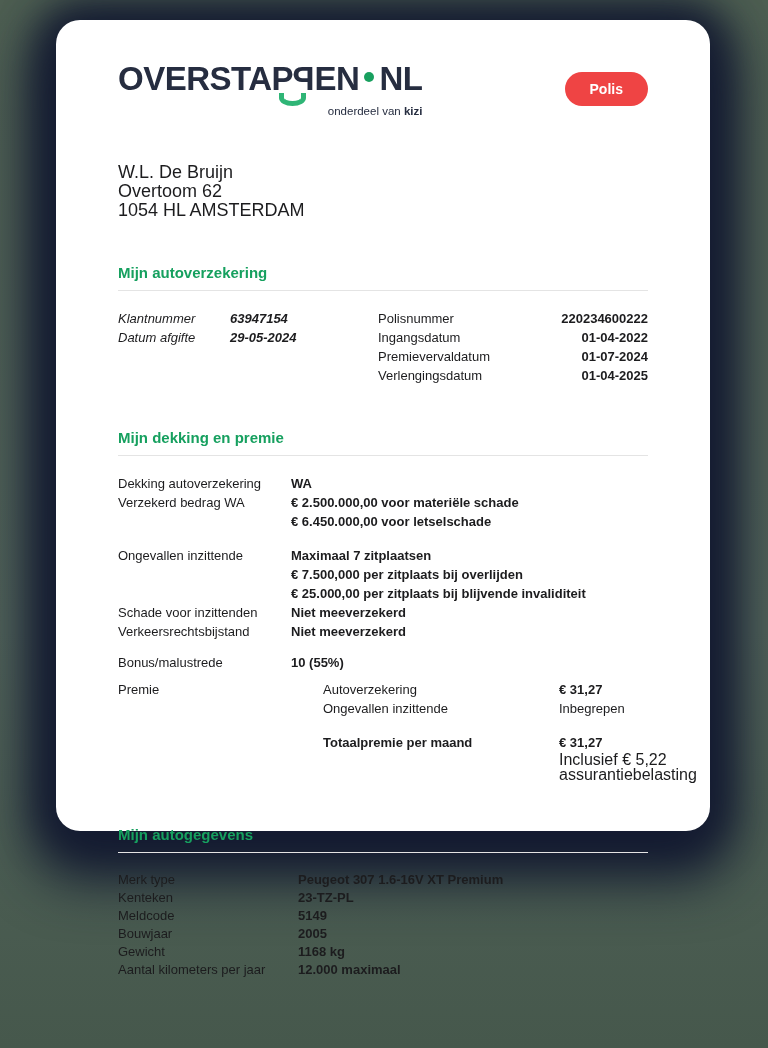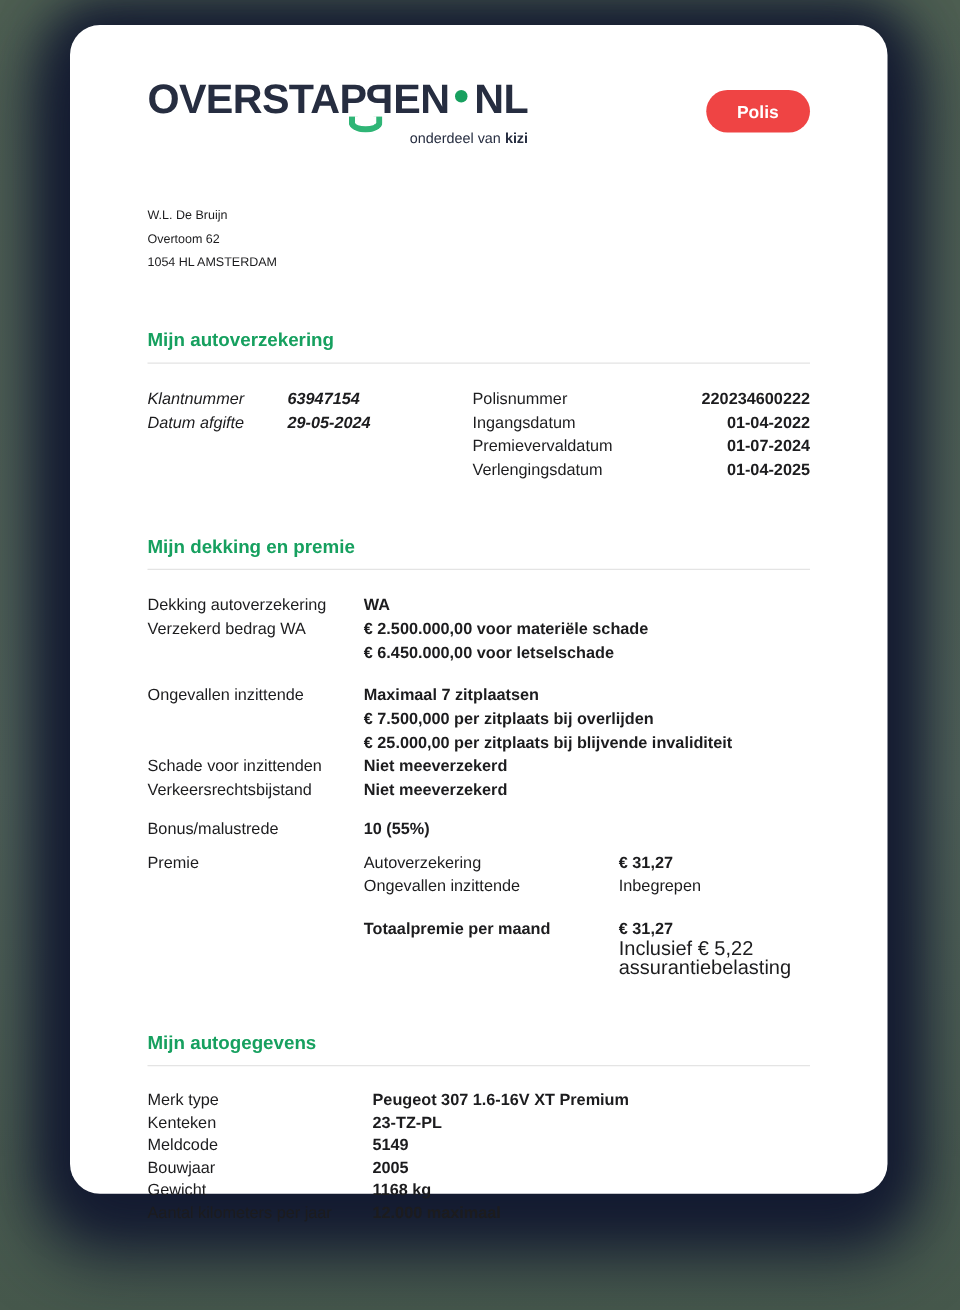--- a/index.html
+++ b/index.html
@@ -7,21 +7,21 @@
   body {
     background: #53604F;
     background: linear-gradient(180deg, #4e5f52 0%, #51635a 60%, #46584c 100%);
     font-family: "Liberation Sans", sans-serif;
     color: #1c1c1e;
     position: relative;
   }
   .card {
     position: absolute;
     left: 56px; top: 20px;
-    width: 654px; height: 935px;
+    width: 654px; height: 811px;
     background: #ffffff;
     border-radius: 24px;
     box-shadow: 0 26px 55px 22px #141b31, 0 0 38px 16px #151c32;
     padding: 42px 62px 40px 62px;
   }
 
   
   .hdr { display: flex; align-items: flex-start; justify-content: space-between; }
   .logo-block { display: inline-block; }
   .logo-line {
@@ -47,21 +47,21 @@
   .polis-btn {
     margin-top: 10px;
     background: #ef4444; color: #ffffff;
     border: none; border-radius: 17px;
     padding: 9px 25px; font-size: 14px; font-weight: 700;
     font-family: "Liberation Sans", sans-serif;
     cursor: pointer;
   }
 
   
-  .address { margin-top: 46px; font-size: 10px; line-height: 19px; }
+  .address { margin-top: 46px; font-size: 18px; line-height: 19px; }
 
   
   .section-title { margin-top: 44px; font-size: 15px; font-weight: 700; color: #16a05f; }
   .divider { border: none; border-top: 1px solid #e4e4e4; margin-top: 9px; margin-bottom: 18px; }
 
   .row { display: flex; font-size: 13px; line-height: 19px; }
   .lbl { color: #1c1c1e; font-weight: 400; flex-shrink: 0; }
   .val { font-weight: 700; }
 
   
@@ -69,21 +69,21 @@
   .s1-left { width: 260px; font-style: italic; }
   .s1-left .lbl { width: 112px; }
   .s1-right { flex: 1; }
   .s1-right .val { margin-left: auto; text-align: right; }
 
   
   .s2 .lbl { width: 173px; }
   .gap14 { height: 15px; }
   .gap12 { height: 12px; }
   .gap8 { height: 8px; }
-  .premie-grid { display: flex; font-size: 13px; line-height: 19px; }
+  .premie-grid { display: flex; font-size: 13px; line-height: 19px; gap: 32px; }
   .premie-grid .c1 { width: 173px; flex-shrink: 0; }
   .premie-grid .c2 { width: 204px; flex-shrink: 0; }
   .premie-grid .c3 { flex: 1; }
   .note { font-size: 16px; line-height: 15px; font-weight: 400; color: #1c1c1e; }
 
   
   .s3 .row { line-height: 18px; }
   .s3 .lbl { width: 180px; }
 </style>
 </head>

